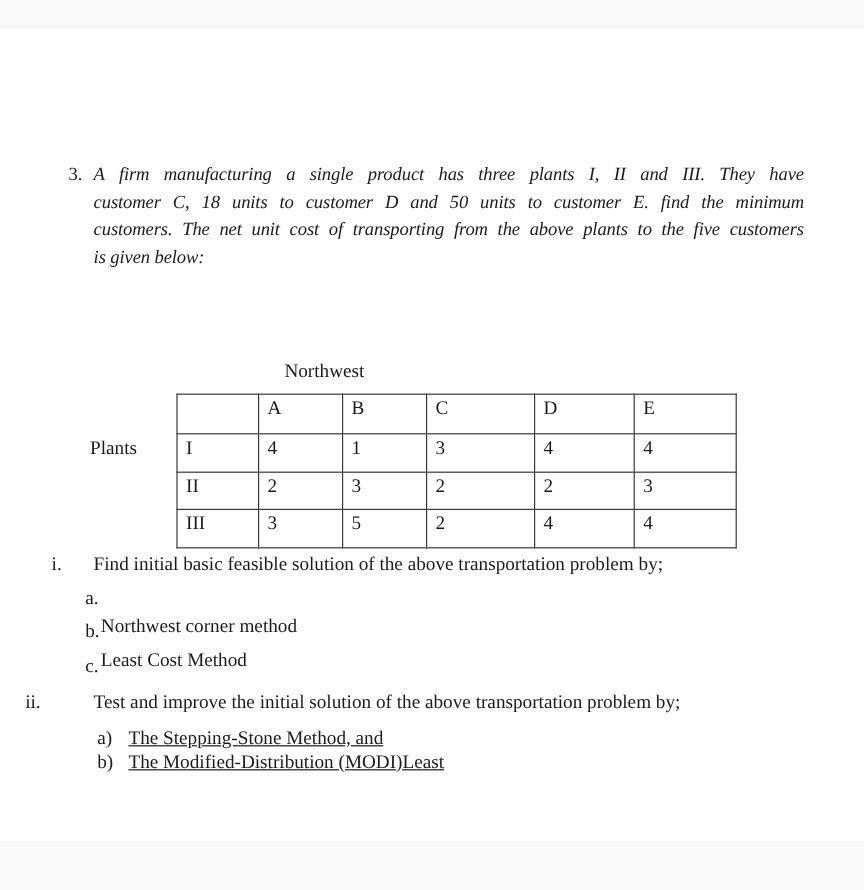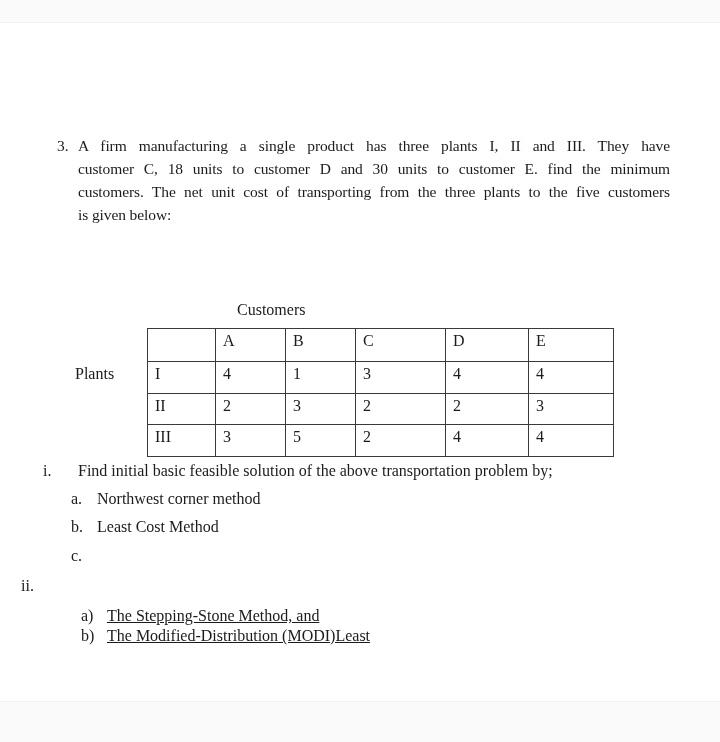--- a/index.html
+++ b/index.html
@@ -20,21 +20,21 @@
     background:#fafafa; border-top:1px solid #f2f2f2;
   }
   .qnum {
     position:absolute; left:57px; top:134px;
     font-size:15.5px; line-height:23px;
   }
   .para {
     position:absolute; left:78px; top:134px; width:592px;
     font-size:15.5px; line-height:23px; letter-spacing:-0.1px;
   }
-  .para .line { height:23px; white-space:nowrap; overflow:visible; }
+  .para .line { height:23px; white-space:nowrap; overflow:visible;font-style:italic; }
   .para .line.just { text-align:justify; text-align-last:justify; }
   .tbl-caption {
     position:absolute; left:237px; top:301px; font-size:16px;
   }
   .plants-label {
     position:absolute; left:75px; top:365px; font-size:16px;
   }
   table.cost {
     position:absolute; left:147px; top:328px;
     border-collapse:collapse; table-layout:fixed;
@@ -51,44 +51,44 @@
     font-size:16px; line-height:20px;
   }
   .task .marker, .subtask .marker, .task .txt, .subtask .txt { position:absolute; top:0; }
   #task-i        { top:461px; }
   #task-i .marker{ left:43px; }
   #task-i .txt   { left:78px; }
   #sub-ia        { top:489px; }
   #sub-ib        { top:517px; }
   #sub-ic        { top:546px; }
   #sub-ia .marker, #sub-ib .marker, #sub-ic .marker { left:71px; }
-  #sub-ia .txt,    #sub-ib .txt,    #sub-ic .txt    { left:97px; }
+  #sub-ia .txt,    #sub-ib .txt,    #sub-ic .txt    { left:84px;margin-top:24px; }
   #task-ii        { top:576px; }
   #task-ii .marker{ left:21px; }
   #task-ii .txt   { left:78px; }
   #sub-iia        { top:606px; }
   #sub-iib        { top:626px; }
   #sub-iia .marker, #sub-iib .marker { left:81px; }
   #sub-iia .txt,    #sub-iib .txt    { left:107px;text-decoration:underline; }
 </style>
 </head>
 <body>
 
 <div class="bar-top"></div>
 
 <span class="qnum">3.</span>
 
 <div class="para">
   <div class="line just">A firm manufacturing a single product has three plants I, II and III. They have</div>
-  <div class="line just">customer C, 18 units to customer D and 30 units to customer E. find the minimum</div>
-  <div class="line just">customers. The net unit cost of transporting from the three plants to the five customers</div>
+  <div class="line just">customer C, 18 units to customer D and 50 units to customer E. find the minimum</div>
+  <div class="line just">customers. The net unit cost of transporting from the above plants to the five customers</div>
   <div class="line">is given below:</div>
 </div>
 
-<div class="tbl-caption">Customers</div>
+<div class="tbl-caption">Northwest</div>
 <div class="plants-label">Plants</div>
 
 <table class="cost">
   <colgroup>
     <col style="width:68px">
       <col style="width:70px">
       <col style="width:70px">
     <col style="width:90px">
       <col style="width:83px">
       <col style="width:85px">
@@ -140,20 +140,21 @@
 <div class="subtask" id="sub-ib">
   <span class="marker">b.</span>
   <span class="txt">Least Cost Method</span>
 </div>
 <div class="subtask" id="sub-ic">
   <span class="marker">c.</span>
 </div>
 
 <div class="task" id="task-ii">
   <span class="marker">ii.</span>
+  <span class="txt">Test and improve the initial solution of the above transportation problem by;</span>
 </div>
 <div class="subtask" id="sub-iia">
   <span class="marker">a)</span>
   <span class="txt">The Stepping-Stone Method, and</span>
 </div>
 <div class="subtask" id="sub-iib">
   <span class="marker">b)</span>
   <span class="txt">The Modified-Distribution (MODI)Least</span>
 </div>
 

